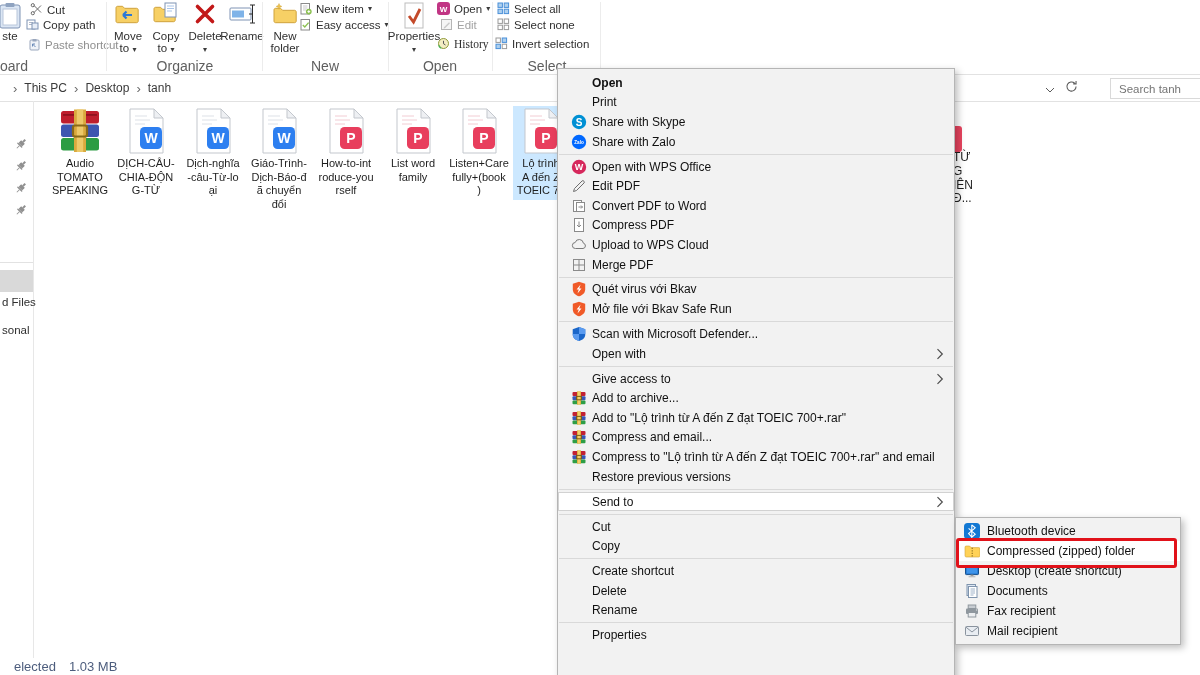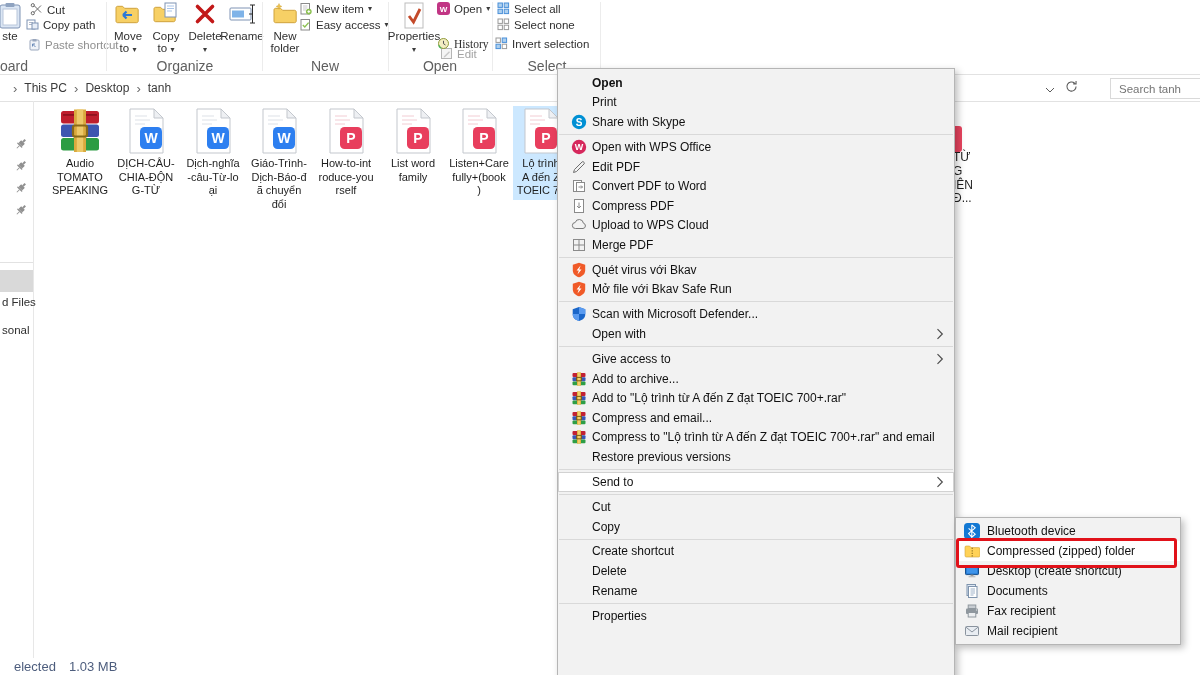--- a/index.html
+++ b/index.html
@@ -3,21 +3,21 @@
 <meta charset="utf-8">
 <style>
   html,body{margin:0;padding:0;background:#fff;}
   .screen{position:relative;width:1200px;height:675px;background:#fff;overflow:hidden;
           font-family:"Liberation Sans",sans-serif;color:#2b2b2b;}
   
   .ribbon{position:absolute;left:0;top:0;width:100%;height:74px;background:#fff;border-bottom:1px solid #e2e2e2;}
   .vsep{position:absolute;top:2px;height:69px;width:1px;background:#ececec;}
   .smallb{position:absolute;display:flex;align-items:center;gap:4px;font-size:11.5px;color:#2f2f2f;white-space:nowrap;}
   .smallb .si{width:13px;height:13px;display:inline-flex;flex:none;}
-  .smallb.disabled{color:#a3a3a3;margin-top:29px;}
+  .smallb.disabled{color:#a3a3a3;}
   .bigb{position:absolute;display:flex;flex-direction:column;align-items:center;font-size:11.5px;color:#2f2f2f;line-height:12px;text-align:center;}
   .bigb .bi{height:28px;display:flex;align-items:flex-start;justify-content:center;}
   .caret{font-size:8px;color:#3c3c3c;}
   .glabel{position:absolute;top:58px;font-size:14px;color:#5f5f5f;text-align:center;}
   
   .addr{position:absolute;left:0;top:75px;width:100%;height:26px;background:#fff;border-bottom:1px solid #e2e2e2;}
   .crumbs{position:absolute;left:6px;top:0;height:26px;display:flex;align-items:center;font-size:12px;color:#3a3a3a;}
   .crumb-sep{color:#6a6a6a;font-size:13px;margin:0 7px;}
   .addr-icons{position:absolute;right:122px;top:0;height:26px;display:flex;align-items:center;gap:10px;}
   .searchbox{position:absolute;left:1110px;top:3px;width:96px;height:19px;border:1px solid #d9d9d9;background:#fff;
@@ -458,20 +458,29 @@
       </div>
       <div class="mitem">
         <span class="micon">
           <svg xmlns="http://www.w3.org/2000/svg" width="16" height="16" viewBox="0 0 16 16">
             <circle cx="8" cy="8" r="7.2" fill="#0090d4"></circle>
             <text x="8" y="11.8" text-anchor="middle" font-size="10" font-weight="bold" fill="#fff" font-family="Liberation Sans,sans-serif">S</text>
           </svg>
         </span>
         <span class="mlabel">Share with Skype</span>
       </div>
+      <div class="mitem">
+        <span class="micon">
+          <svg xmlns="http://www.w3.org/2000/svg" width="16" height="16" viewBox="0 0 16 16">
+            <circle cx="8" cy="8" r="7.2" fill="#0068ff"></circle>
+            <text x="8" y="9.8" text-anchor="middle" font-size="4.6" font-weight="bold" fill="#fff" font-family="Liberation Sans,sans-serif">Zalo</text>
+          </svg>
+        </span>
+        <span class="mlabel">Share with Zalo</span>
+      </div>
       <div class="msep"></div>
       <div class="mitem">
         <span class="micon">
           <svg xmlns="http://www.w3.org/2000/svg" width="16" height="16" viewBox="0 0 16 16">
             <circle cx="8" cy="8" r="7.2" fill="#d6285c"></circle>
             <text x="8" y="11.3" text-anchor="middle" font-size="9" font-weight="bold" fill="#fff" font-family="Liberation Sans,sans-serif">W</text>
           </svg>
         </span>
         <span class="mlabel">Open with WPS Office</span>
       </div>

